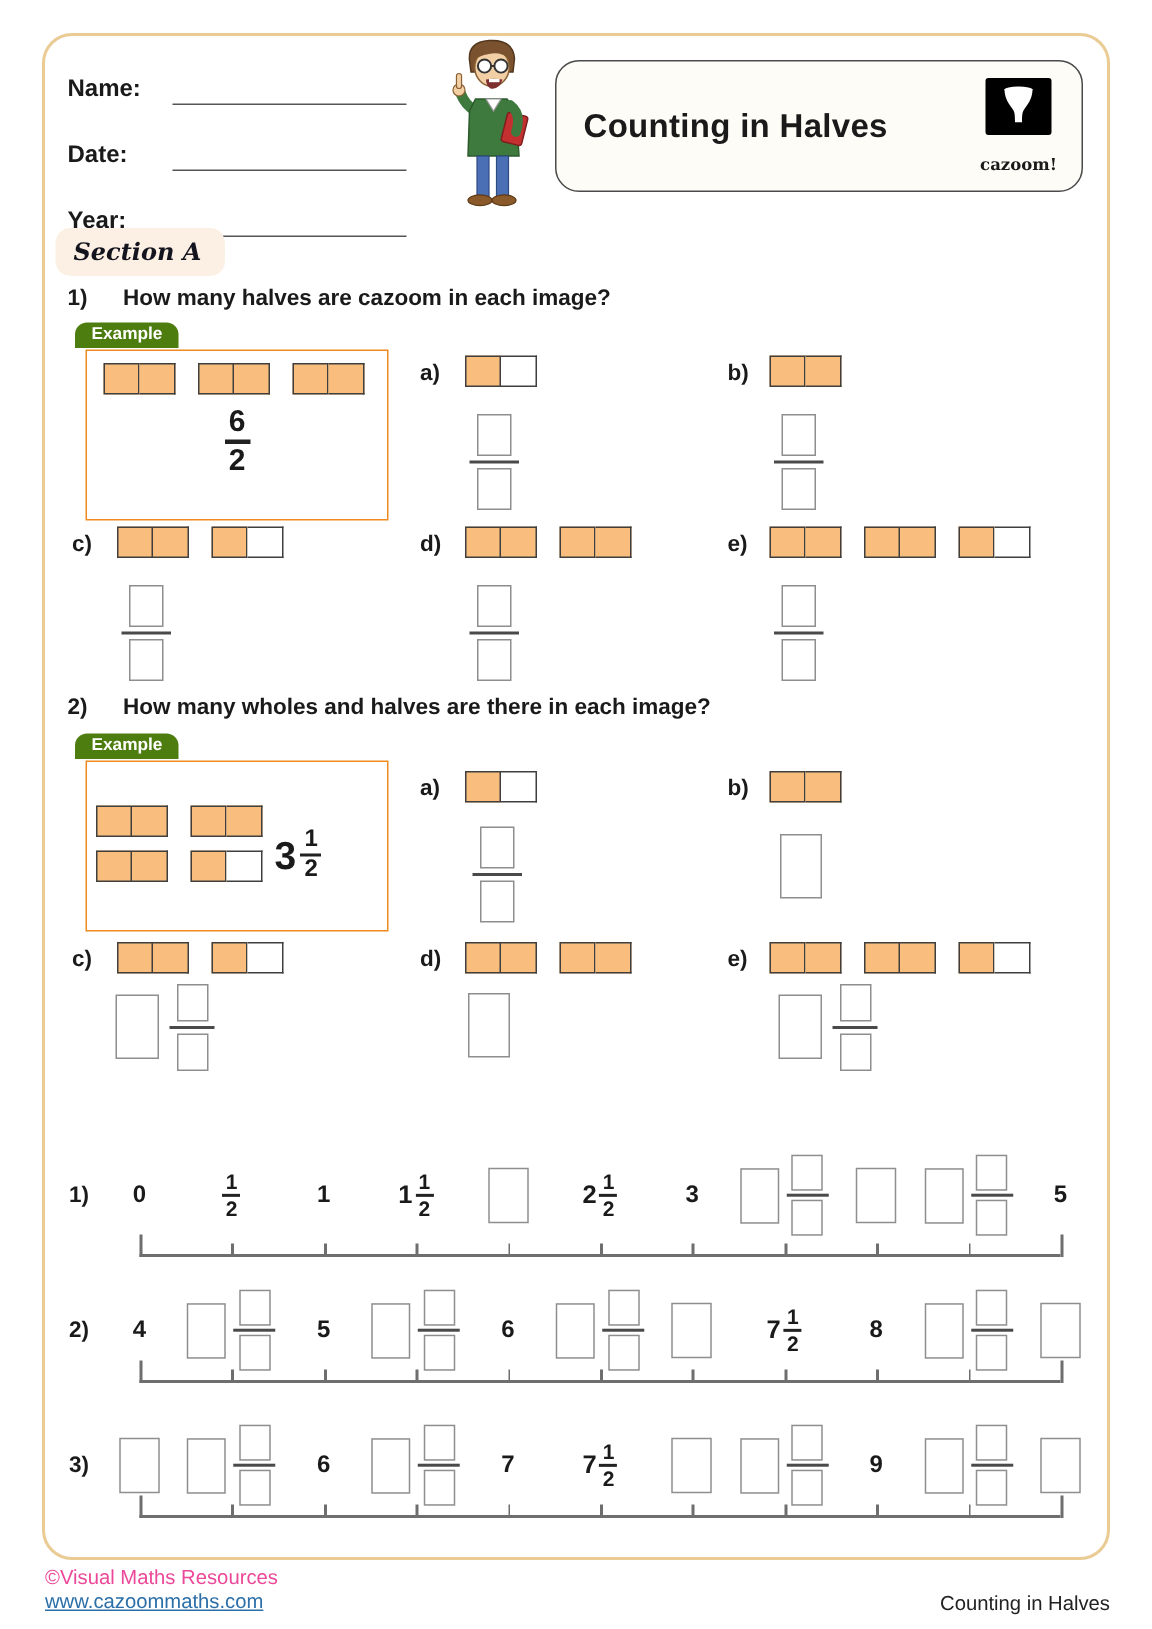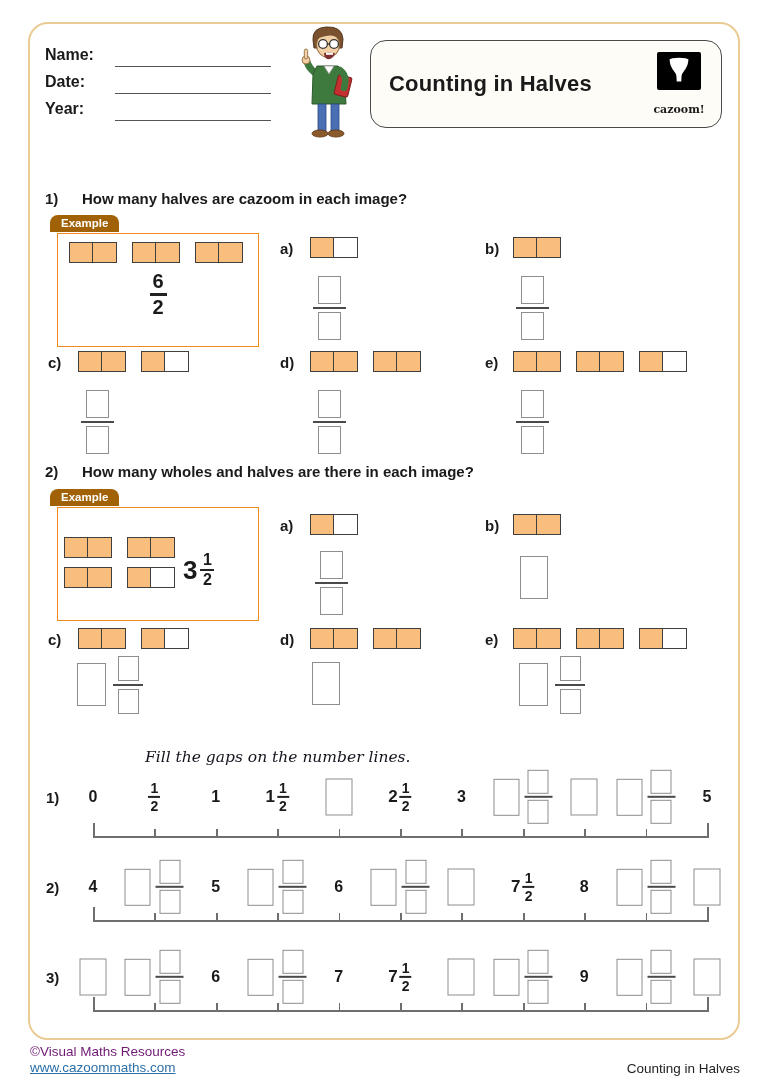--- a/index.html
+++ b/index.html
@@ -2,42 +2,42 @@
 <html><head>
 <meta charset="utf-8">
 <style>
   html,body{margin:0;padding:0;background:#fff;}
   .page{position:relative;width:768px;height:1086px;background:#fff;overflow:hidden;
         font-family:"Liberation Sans",sans-serif;color:#1a1a1a;}
   .page-frame{position:absolute;left:28px;top:22px;width:708px;height:1014px;
               border:2px solid #EACB94;border-radius:20px;}
   
   .student-fields{position:absolute;left:45px;top:46px;}
-  .field-row{display:flex;align-items:flex-start;height:27px;margin-bottom:0;}
+  .field-row{display:flex;align-items:center;height:27px;margin-bottom:17px;}
   .field-label{font-weight:bold;font-size:16px;width:70px;}
   .field-line{width:156px;height:20px;border-bottom:1.7px solid #555;}
   .teacher{position:absolute;left:286px;top:24px;}
   .title-box{position:absolute;left:370px;top:40px;width:352px;height:88px;
              border:1.7px solid #4A4A4A;border-radius:16px;background:#FEFCF6;
              display:flex;align-items:center;justify-content:space-between;
              padding:0 12px 0 18px;box-sizing:border-box;}
   .title-text{font-size:22px;font-weight:bold;letter-spacing:.2px;}
   .logo{display:flex;flex-direction:column;align-items:center;width:60px;}
   .logo-mark{width:44px;height:38px;background:#000;display:flex;align-items:center;
              justify-content:center;border-radius:2px;}
   .logo-text{font-family:"DejaVu Serif",serif;font-weight:bold;font-size:11px;margin-top:13px;}
   
   .section-label{position:absolute;background:#FBF0E3;border-radius:10px;
                  font-family:"DejaVu Serif",serif;font-style:italic;font-weight:bold;
                  font-size:16px;padding:6px 16px 7px 12px;color:#14141f;}
   .instruction{position:absolute;font-family:"DejaVu Serif",serif;font-style:italic;
                font-size:15.5px;color:#14141f;}
   .q-num,.q-text,.item-label{position:absolute;font-weight:bold;font-size:15px;}
   
-  .example-tab{position:absolute;background:#a16207;color:#fff;font-weight:bold;
+  .example-tab{position:absolute;background:#4d7c0f;color:#fff;font-weight:bold;
                font-size:11.5px;padding:2px 11px 3px;border-radius:8px 8px 0 0;}
   .example-box{position:absolute;width:200px;height:112px;border:1.7px solid #EE8A1F;background:#fff;}
   .ex-frac{position:absolute;display:flex;flex-direction:column;align-items:center;}
   .ex-frac .num,.ex-frac .den{font-size:20px;font-weight:bold;line-height:21px;}
   .ex-frac .bar-line{width:17px;height:2.6px;background:#222;margin:1px 0;}
   .ex-mixed{position:absolute;display:flex;align-items:center;gap:3px;}
   .ex-mixed .whole{font-size:26px;font-weight:bold;}
   .stack{display:flex;flex-direction:column;align-items:center;}
   .stack .num,.stack .den{font-size:16px;font-weight:bold;line-height:16px;}
   .stack .bar-line{width:14px;height:2.4px;background:#222;margin:1px 0;}
@@ -68,21 +68,21 @@
   .nl-mixed .whole{font-size:17px;font-weight:bold;}
   .nl-box{width:27px;height:37px;border:1.5px solid #8E8E8E;background:#fff;box-sizing:border-box;}
   .nl-mixedbox{display:flex;align-items:center;gap:5px;}
   .nl-mixedbox .wb{width:26px;height:37px;border:1.5px solid #8E8E8E;background:#fff;box-sizing:border-box;}
   .nl-mixedbox .fs{display:flex;flex-direction:column;align-items:center;}
   .nl-mixedbox .fs .b{width:21px;height:24px;border:1.5px solid #8E8E8E;background:#fff;box-sizing:border-box;}
   .nl-mixedbox .fs .l{width:28px;height:2.4px;background:#4A4A4A;margin:2px 0;}
   .nl-baseline{position:absolute;height:1.8px;background:#6E6E6E;}
   .nl-tick{position:absolute;width:1.8px;background:#6E6E6E;}
   
-  .footer-copy{position:absolute;left:30px;top:1044px;font-size:13.5px;color:#701a75;}
+  .footer-copy{position:absolute;left:30px;top:1044px;font-size:13.5px;color:#ec4899;}
   .footer-link{position:absolute;left:30px;top:1060px;font-size:13.5px;color:#2C6FA8;
                text-decoration:underline;cursor:pointer;}
   .footer-title{position:absolute;right:28px;top:1061px;font-size:13.5px;color:#222;}
 </style>
 </head>
 <body>
 
 <div class="page" id="page">
   <div class="page-frame"></div>
 
@@ -129,20 +129,21 @@
       <div class="logo-mark">
         <svg width="28" height="30" viewBox="0 0 24 24">
           <path d="M4 2 H20 C20 8 17 11 15 14 C14.2 15.3 14 17 14 21 H10 C10 17 9.8 15.3 9 14 C7 11 4 8 4 2 Z" fill="#fff"></path>
           <ellipse cx="12" cy="2.4" rx="8" ry="1.8" fill="#fff"></ellipse>
         </svg>
       </div>
       <span class="logo-text">cazoom!</span>
     </div>
   </div>
 
+  <div class="section-label" style="left:37px;top:152px;">Section A</div>
 
   <span class="q-num" style="left:45px;top:190px;">1)</span>
   <span class="q-text" style="left:82px;top:190px;">How many halves are cazoom in each image?</span>
 
   <div class="example-tab" style="left:50px;top:215px;">Example</div>
   <div class="example-box" style="left:57px;top:233px;"></div>
   <div class="ex-frac" style="left:138px;top:271px;width:40px;">
     <span class="num">6</span>
     <div class="bar-line"></div>
     <span class="den">2</span>
@@ -155,21 +156,20 @@
   <div class="example-box" style="left:57px;top:507px;"></div>
   <div class="ex-mixed" style="left:183px;top:546px;height:48px;">
     <span class="whole">3</span>
     <span class="stack">
       <span class="num">1</span>
       <span class="bar-line"></span>
       <span class="den">2</span>
     </span>
   </div>
 
-  <span class="instruction" style="left:145px;top:748px;">Fill the gaps on the number lines.</span>
 
   <span class="footer-copy">©Visual Maths Resources</span>
   <span class="footer-link">www.cazoommaths.com</span>
   <span class="footer-title">Counting in Halves</span>
 <span class="item-label" style="left: 280px; top: 240px;">a)</span>
     <div class="bars-row" style="left: 310px; top: 237px;">
       <div class="bar">
         <div class="cell filled"></div>
         <div class="cell"></div>
       </div>

